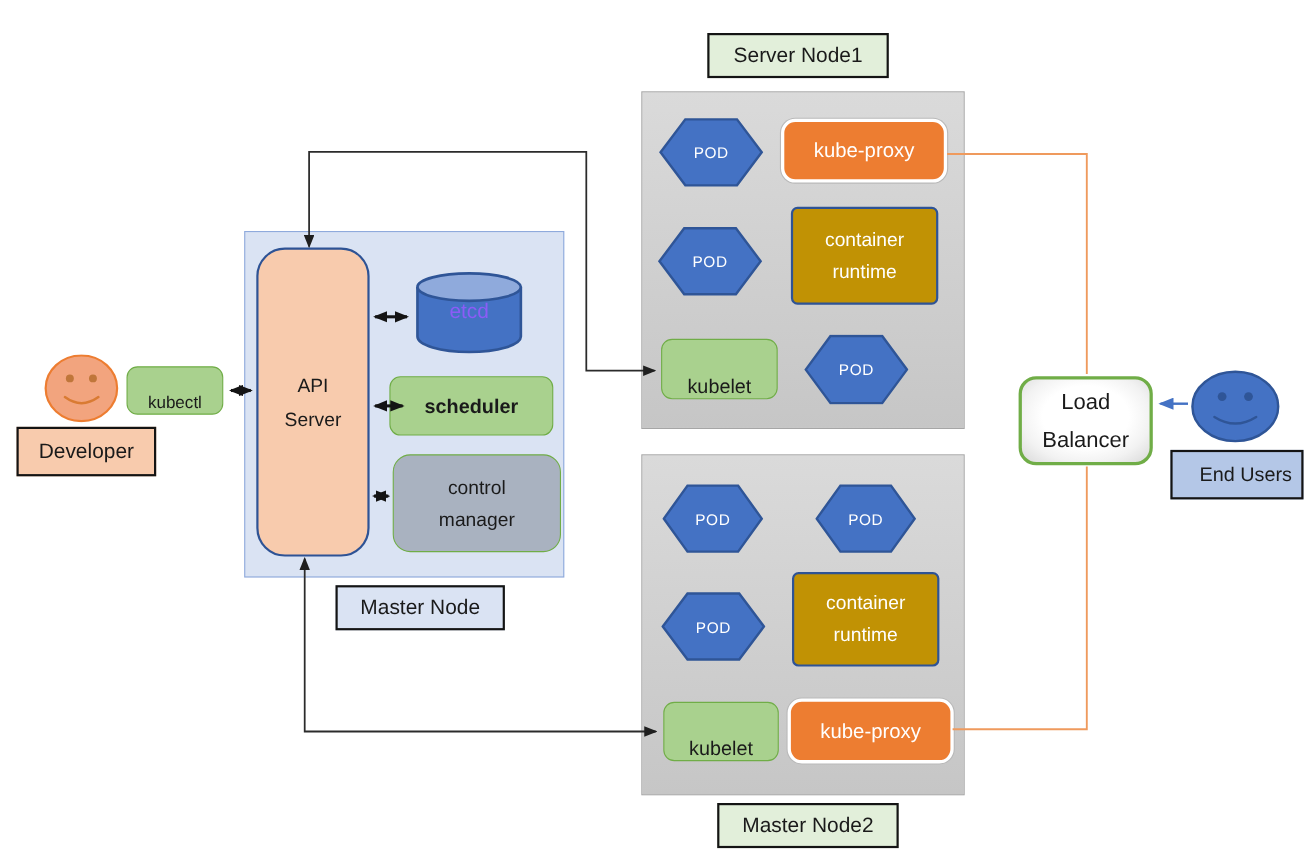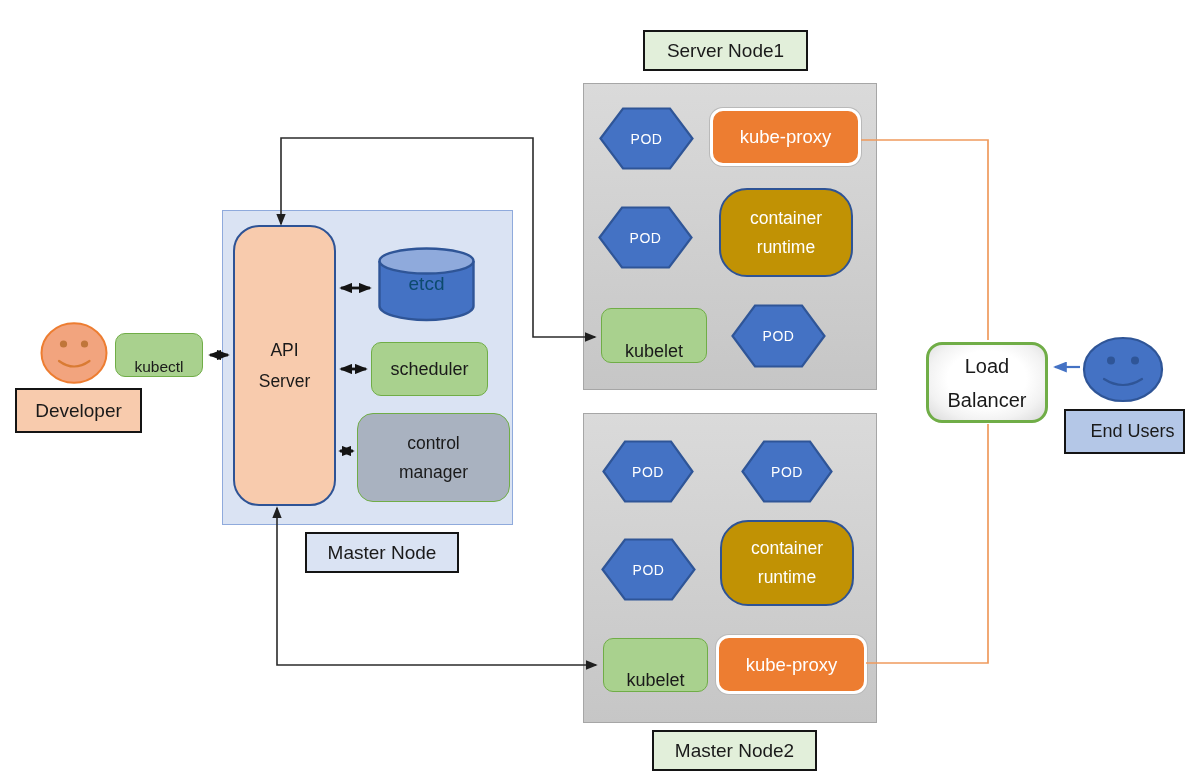--- a/index.html
+++ b/index.html
@@ -24,31 +24,31 @@
   .cap-steel{background:#b4c7e7;padding-left:16px;}
 
   
   .api-server{background:#f8cbad;border:2.6px solid #2e5395;border-radius:26px;font-size:17.5px;line-height:1.75;padding:0 19px;}
   .green-pill{background:#a9d18e;border:1.6px solid #70ad47;border-radius:10px;align-items:flex-end;}
   .kubectl{font-size:15.5px;}
   .kubelet{font-size:18px;}
   .scheduler{background:#a9d18e;border:1.6px solid #70ad47;border-radius:10px;font-size:18px;}
   .control-manager{background:#a9b2c0;border:1.6px solid #70ad47;border-radius:16px;font-size:17.5px;line-height:1.65;padding:0 26px;}
   .kube-proxy{background:#ed7d31;border:3.5px solid #ffffff;border-radius:13px;color:#ffffff;font-size:18.5px;box-shadow:0 0 0 1px #b9b9b9;}
-  .container-runtime{background:#c19204;border:2.4px solid #2e5395;border-radius:28px;color:#ffffff;font-size:17.5px;line-height:1.65;padding:0 16px;}
+  .container-runtime{background:#c19204;border:2.4px solid #2e5395;border-radius:6px;color:#ffffff;font-size:17.5px;line-height:1.65;padding:0 16px;}
   .load-balancer{border:3px solid #70ad47;border-radius:16px;font-size:20px;line-height:1.7;padding:0 4px;
     background:radial-gradient(ellipse at 50% 45%, #ffffff 48%, #f2f2f2 72%, #d9d9d9 100%);}
 
   
   .pod{display:flex;align-items:center;justify-content:center;}
   .pod svg{position:absolute;left:0;top:0;}
   .pod span{position:relative;color:#ffffff;font-size:14px;letter-spacing:0.5px;}
 
   
-  .etcd-text{position:absolute;left:0;top:27px;width:100%;text-align:center;color:#0c4a6e;font-size:19px;}
+  .etcd-text{position:absolute;left:0;top:27px;width:100%;text-align:center;color:#8b5cf6;font-size:19px;}
 
   #connector-layer{position:absolute;left:0;top:0;pointer-events:none;}
 </style>
 </head>
 <body>
 
 <div id="stage">
 
   <div class="abs master-panel" style="left:222px;top:210px;width:291px;height:315px;"></div>
 
@@ -57,21 +57,21 @@
   </div>
 
   <div class="abs" style="left:377px;top:246px;width:99px;height:77px;">
     <svg width="99" height="77" viewBox="0 0 99 77">
       <path d="M2.5,15 L2.5,60 A47,14 0 0 0 96.5,60 L96.5,15" fill="#4472c4" stroke="#2f5597" stroke-width="2.4"></path>
       <ellipse cx="49.5" cy="15" rx="47" ry="12.5" fill="#8faadc" stroke="#2f5597" stroke-width="2.4"></ellipse>
     </svg>
     <div class="etcd-text">etcd</div>
   </div>
 
-  <div class="abs center scheduler" style="left:371px;top:342px;width:117px;height:54px;">
+  <div class="abs center scheduler" style="left:354px;top:342px;width:149px;height:54px;font-weight:bold;">
     <span>scheduler</span>
   </div>
 
   <div class="abs center caption cap-blue" style="left:305px;top:532px;width:154px;height:41px;">
     <span>Master Node</span>
   </div>
 
   <div class="abs center control-manager" style="left:357px;top:413px;width:153px;height:89px;">
     <span>control manager</span>
   </div>

